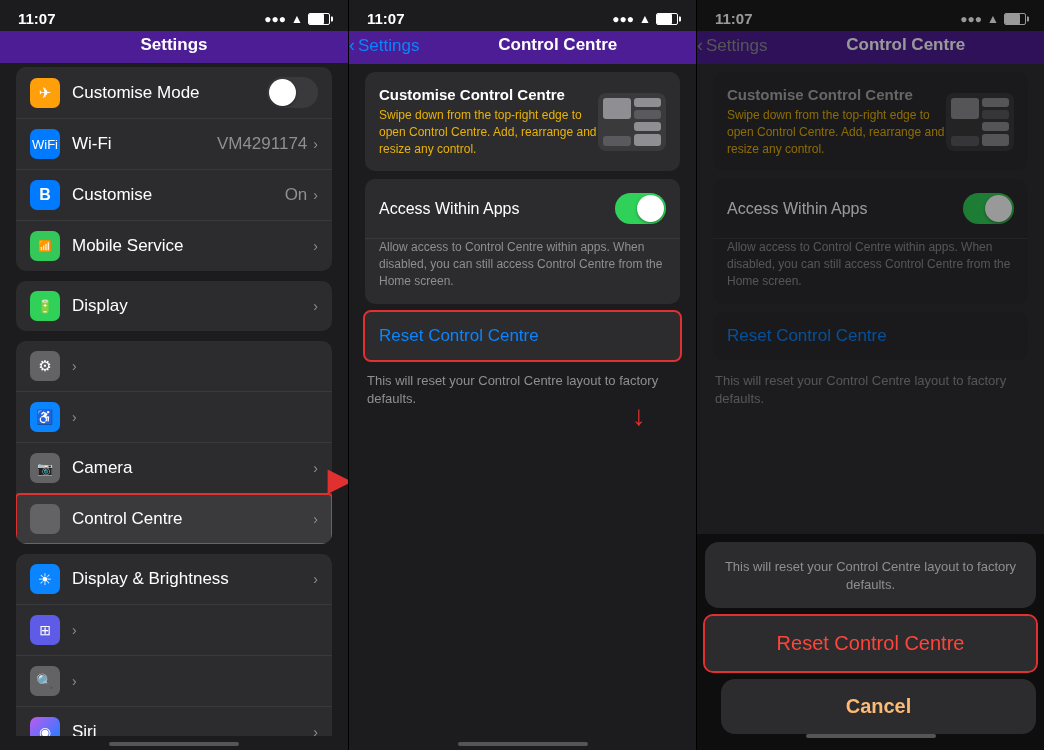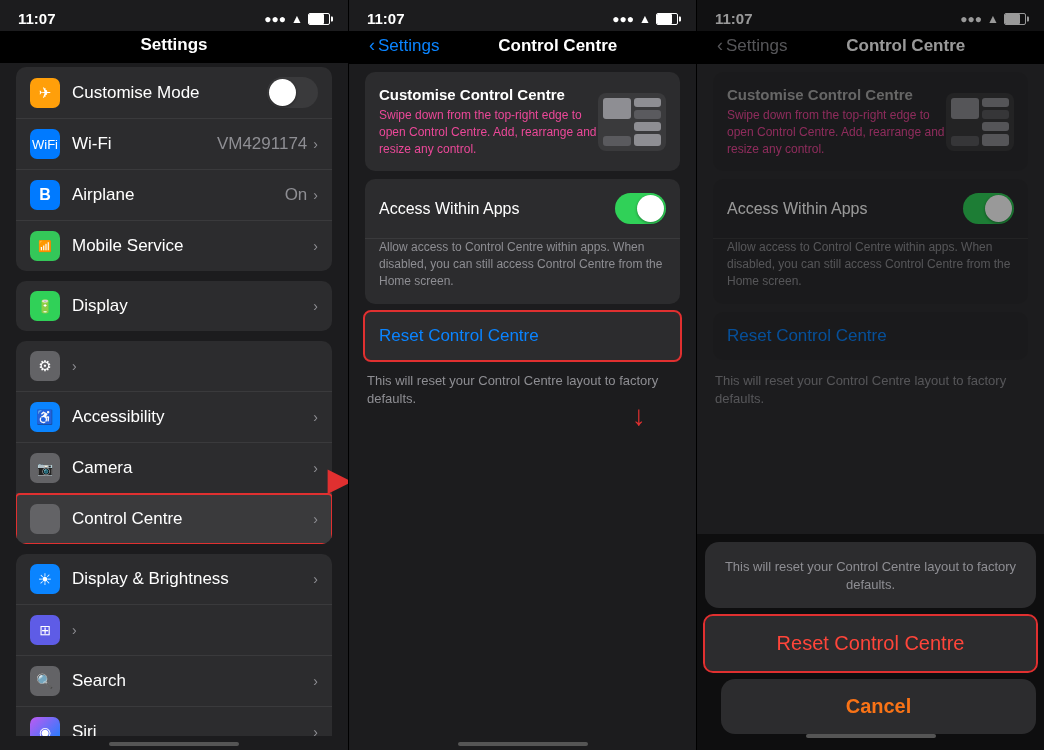--- a/index.html
+++ b/index.html
@@ -70,23 +70,23 @@
     .battery-fill {
       width: 75%;
       height: 100%;
       background: #fff;
       border-radius: 1px;
     }
 
     
     .nav-bar {
       display: flex;
-      align-items: flex-end;
-      padding: 4px 20px 8px;
-      background: #000000;
+      align-items: flex-start;
+      padding: 4px 0 8px;
+      background: #4c1d95;
       position: relative;
     }
     .nav-title {
       font-size: 17px;
       font-weight: 600;
       color: #fff;
       text-align: center;
       flex: 1;
     }
     .nav-back {
@@ -201,21 +201,21 @@
       padding: 14px;
     }
     .card-title {
       font-size: 15px;
       font-weight: 600;
       color: #fff;
       margin-bottom: 4px;
     }
     .card-desc {
       font-size: 12px;
-      color: #ec4899;
+      color: #eab308;
       line-height: 1.4;
     }
     .card-row {
       display: flex;
       align-items: center;
     }
     .card-text { flex: 1; }
 
     .access-row {
       display: flex;
@@ -297,21 +297,21 @@
       cursor: pointer;
     }
     .action-sheet-btn.destructive {
       color: #ff453a;
       font-size: 20px;
       font-weight: 500;
       outline: 2px solid #e03030;
       border-radius: 8px;
     }
     .action-sheet-btn.cancel {
-      color: #f97316;
+      color: #fdba74;
       font-size: 20px;
       font-weight: 600;
       margin-bottom: 0;
       margin-left: 16px;
     }
 
     
     .red-arrow {
       position: absolute;
       color: #e03030;
@@ -383,21 +383,21 @@
           </div>
       </div>
       <div class="settings-row">
         <div class="row-icon ic-blue2" style="font-size:13px;">WiFi</div>
         <span class="row-label">Wi-Fi</span>
         <span class="row-value">VM4291174</span>
         <span class="row-chevron">›</span>
       </div>
       <div class="settings-row">
         <div class="row-icon ic-blue2" style="font-size:16px; font-weight:bold;">B</div>
-        <span class="row-label">Airplane</span>
+        <span class="row-label">Customise</span>
         <span class="row-value">On</span>
         <span class="row-chevron">›</span>
       </div>
       <div class="settings-row">
         <div class="row-icon ic-green2" style="font-size:11px;">📶</div>
         <span class="row-label">Mobile Service</span>
         <span class="row-chevron">›</span>
       </div>
     </div>
 
@@ -409,21 +409,20 @@
       </div>
     </div>
 
     <div class="settings-group">
       <div class="settings-row">
         <div class="row-icon ic-gray">⚙</div>
         <span class="row-chevron">›</span>
       </div>
       <div class="settings-row">
         <div class="row-icon ic-blue" style="font-size:14px;">♿</div>
-        <span class="row-label">Accessibility</span>
         <span class="row-chevron">›</span>
       </div>
       <div class="settings-row">
         <div class="row-icon ic-gray" style="font-size:13px;">📷</div>
         <span class="row-label">Camera</span>
         <span class="row-chevron">›</span>
       </div>
       <div class="settings-row selected">
         <div class="row-icon ic-gray" style="font-size:15px; display:grid; grid-template-columns:1fr 1fr; gap:2px; padding:4px;">
           <div style="background:#aaa;border-radius:1px;"></div>
@@ -441,21 +440,20 @@
         <div class="row-icon ic-blue" style="font-size:16px;">☀</div>
         <span class="row-label">Display &amp; Brightness</span>
         <span class="row-chevron">›</span>
       </div>
       <div class="settings-row">
         <div class="row-icon ic-indigo" style="font-size:14px;">⊞</div>
         <span class="row-chevron">›</span>
       </div>
       <div class="settings-row">
         <div class="row-icon ic-gray" style="font-size:14px;">🔍</div>
-        <span class="row-label">Search</span>
         <span class="row-chevron">›</span>
       </div>
       <div class="settings-row">
         <div class="row-icon ic-dark" style="font-size:14px; background: linear-gradient(135deg,#bf5af2,#0a84ff);">◉</div>
         <span class="row-label">Siri</span>
         <span class="row-chevron">›</span>
       </div>
 
     </div>
 

